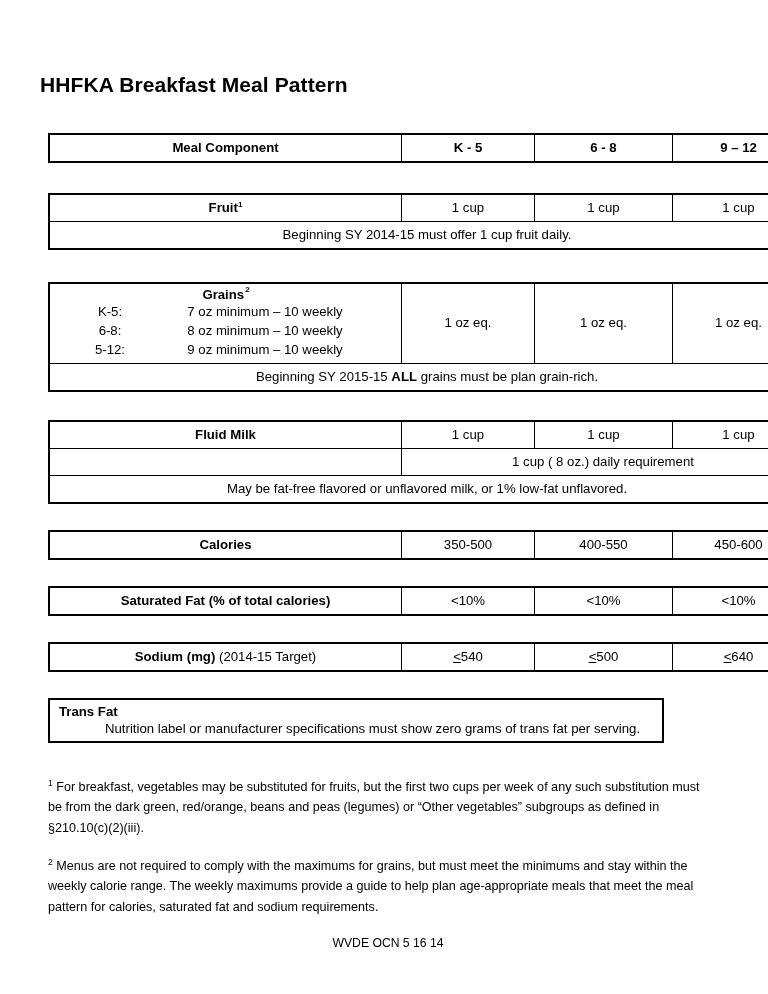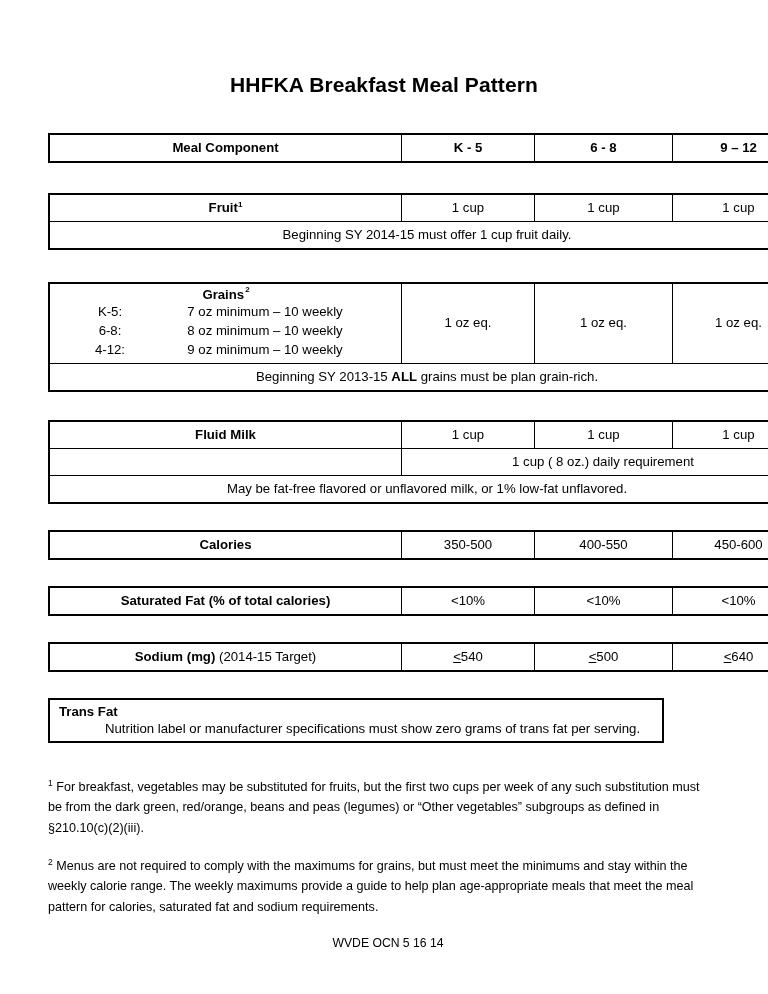--- a/index.html
+++ b/index.html
@@ -18,21 +18,21 @@
   .page {
     width: 768px;
     height: 994px;
     box-sizing: border-box;
     padding: 0 40px;
     position: relative;
   }
 
   
   .doc-title {
-    text-align: center;
+    text-align: left;
     font-size: 21px;
     font-weight: bold;
     letter-spacing: 0.1px;
     margin: 0;
     padding-top: 72px;
     line-height: 1.2;
   }
 
   
   .tbl {
@@ -193,32 +193,32 @@
           <tbody>
                 <tr>
             <td class="gl-grade">K-5:</td>
             <td class="gl-text">7 oz minimum – 10 weekly</td>
           </tr>
           <tr>
             <td class="gl-grade">6-8:</td>
             <td class="gl-text">8 oz minimum – 10 weekly</td>
           </tr>
           <tr>
-            <td class="gl-grade">4-12:</td>
+            <td class="gl-grade">5-12:</td>
             <td class="gl-text">9 oz minimum – 10 weekly</td>
           </tr>
         </tbody>
             </table>
       </td>
       <td class="c-k5 center">1 oz eq.</td>
       <td class="c-68 center">1 oz eq.</td>
       <td class="c-912 center">1 oz eq.</td>
     </tr>
     <tr>
-      <td class="center" colspan="4"><span>Beginning SY 2013-15 </span><span class="bold">ALL</span><span> grains must be plan grain-rich.</span></td>
+      <td class="center" colspan="4"><span>Beginning SY 2015-15 </span><span class="bold">ALL</span><span> grains must be plan grain-rich.</span></td>
     </tr>
   </tbody>
     </table>
 
   <div class="gap-d"></div>
 
   <table class="tbl">
     <tbody>
         <tr>
       <td class="c-label left bold">Fluid Milk</td>

